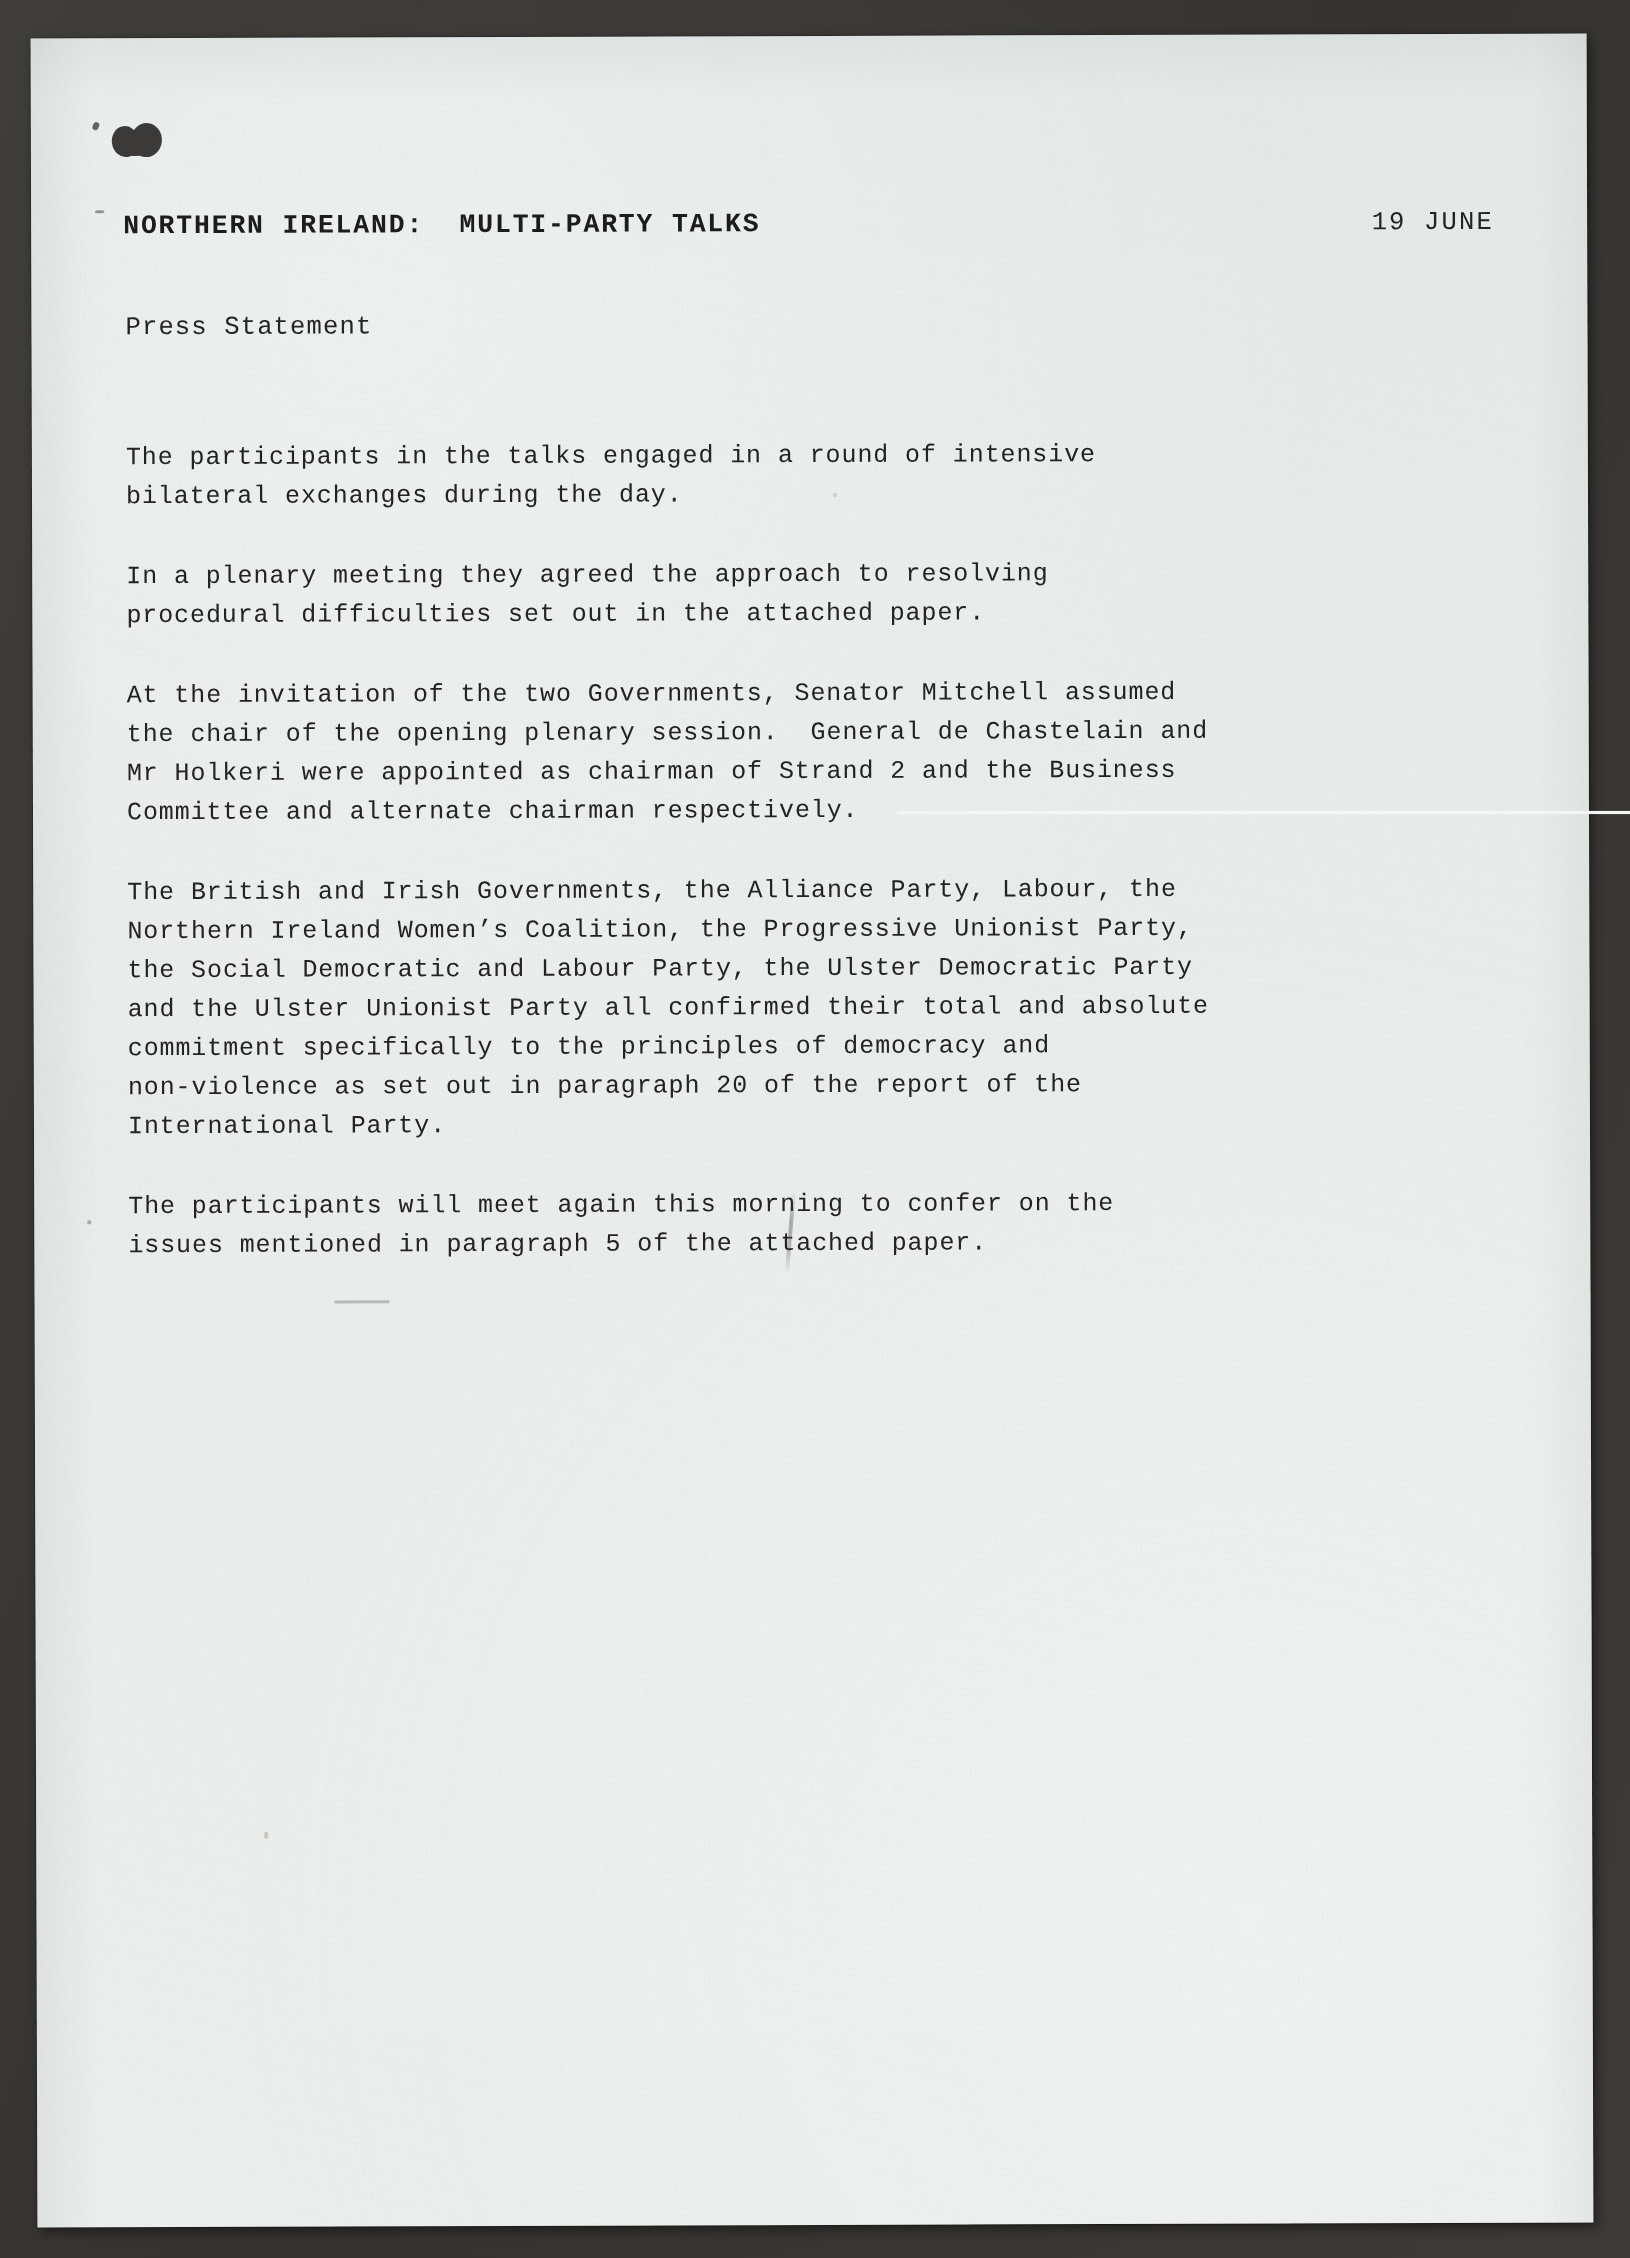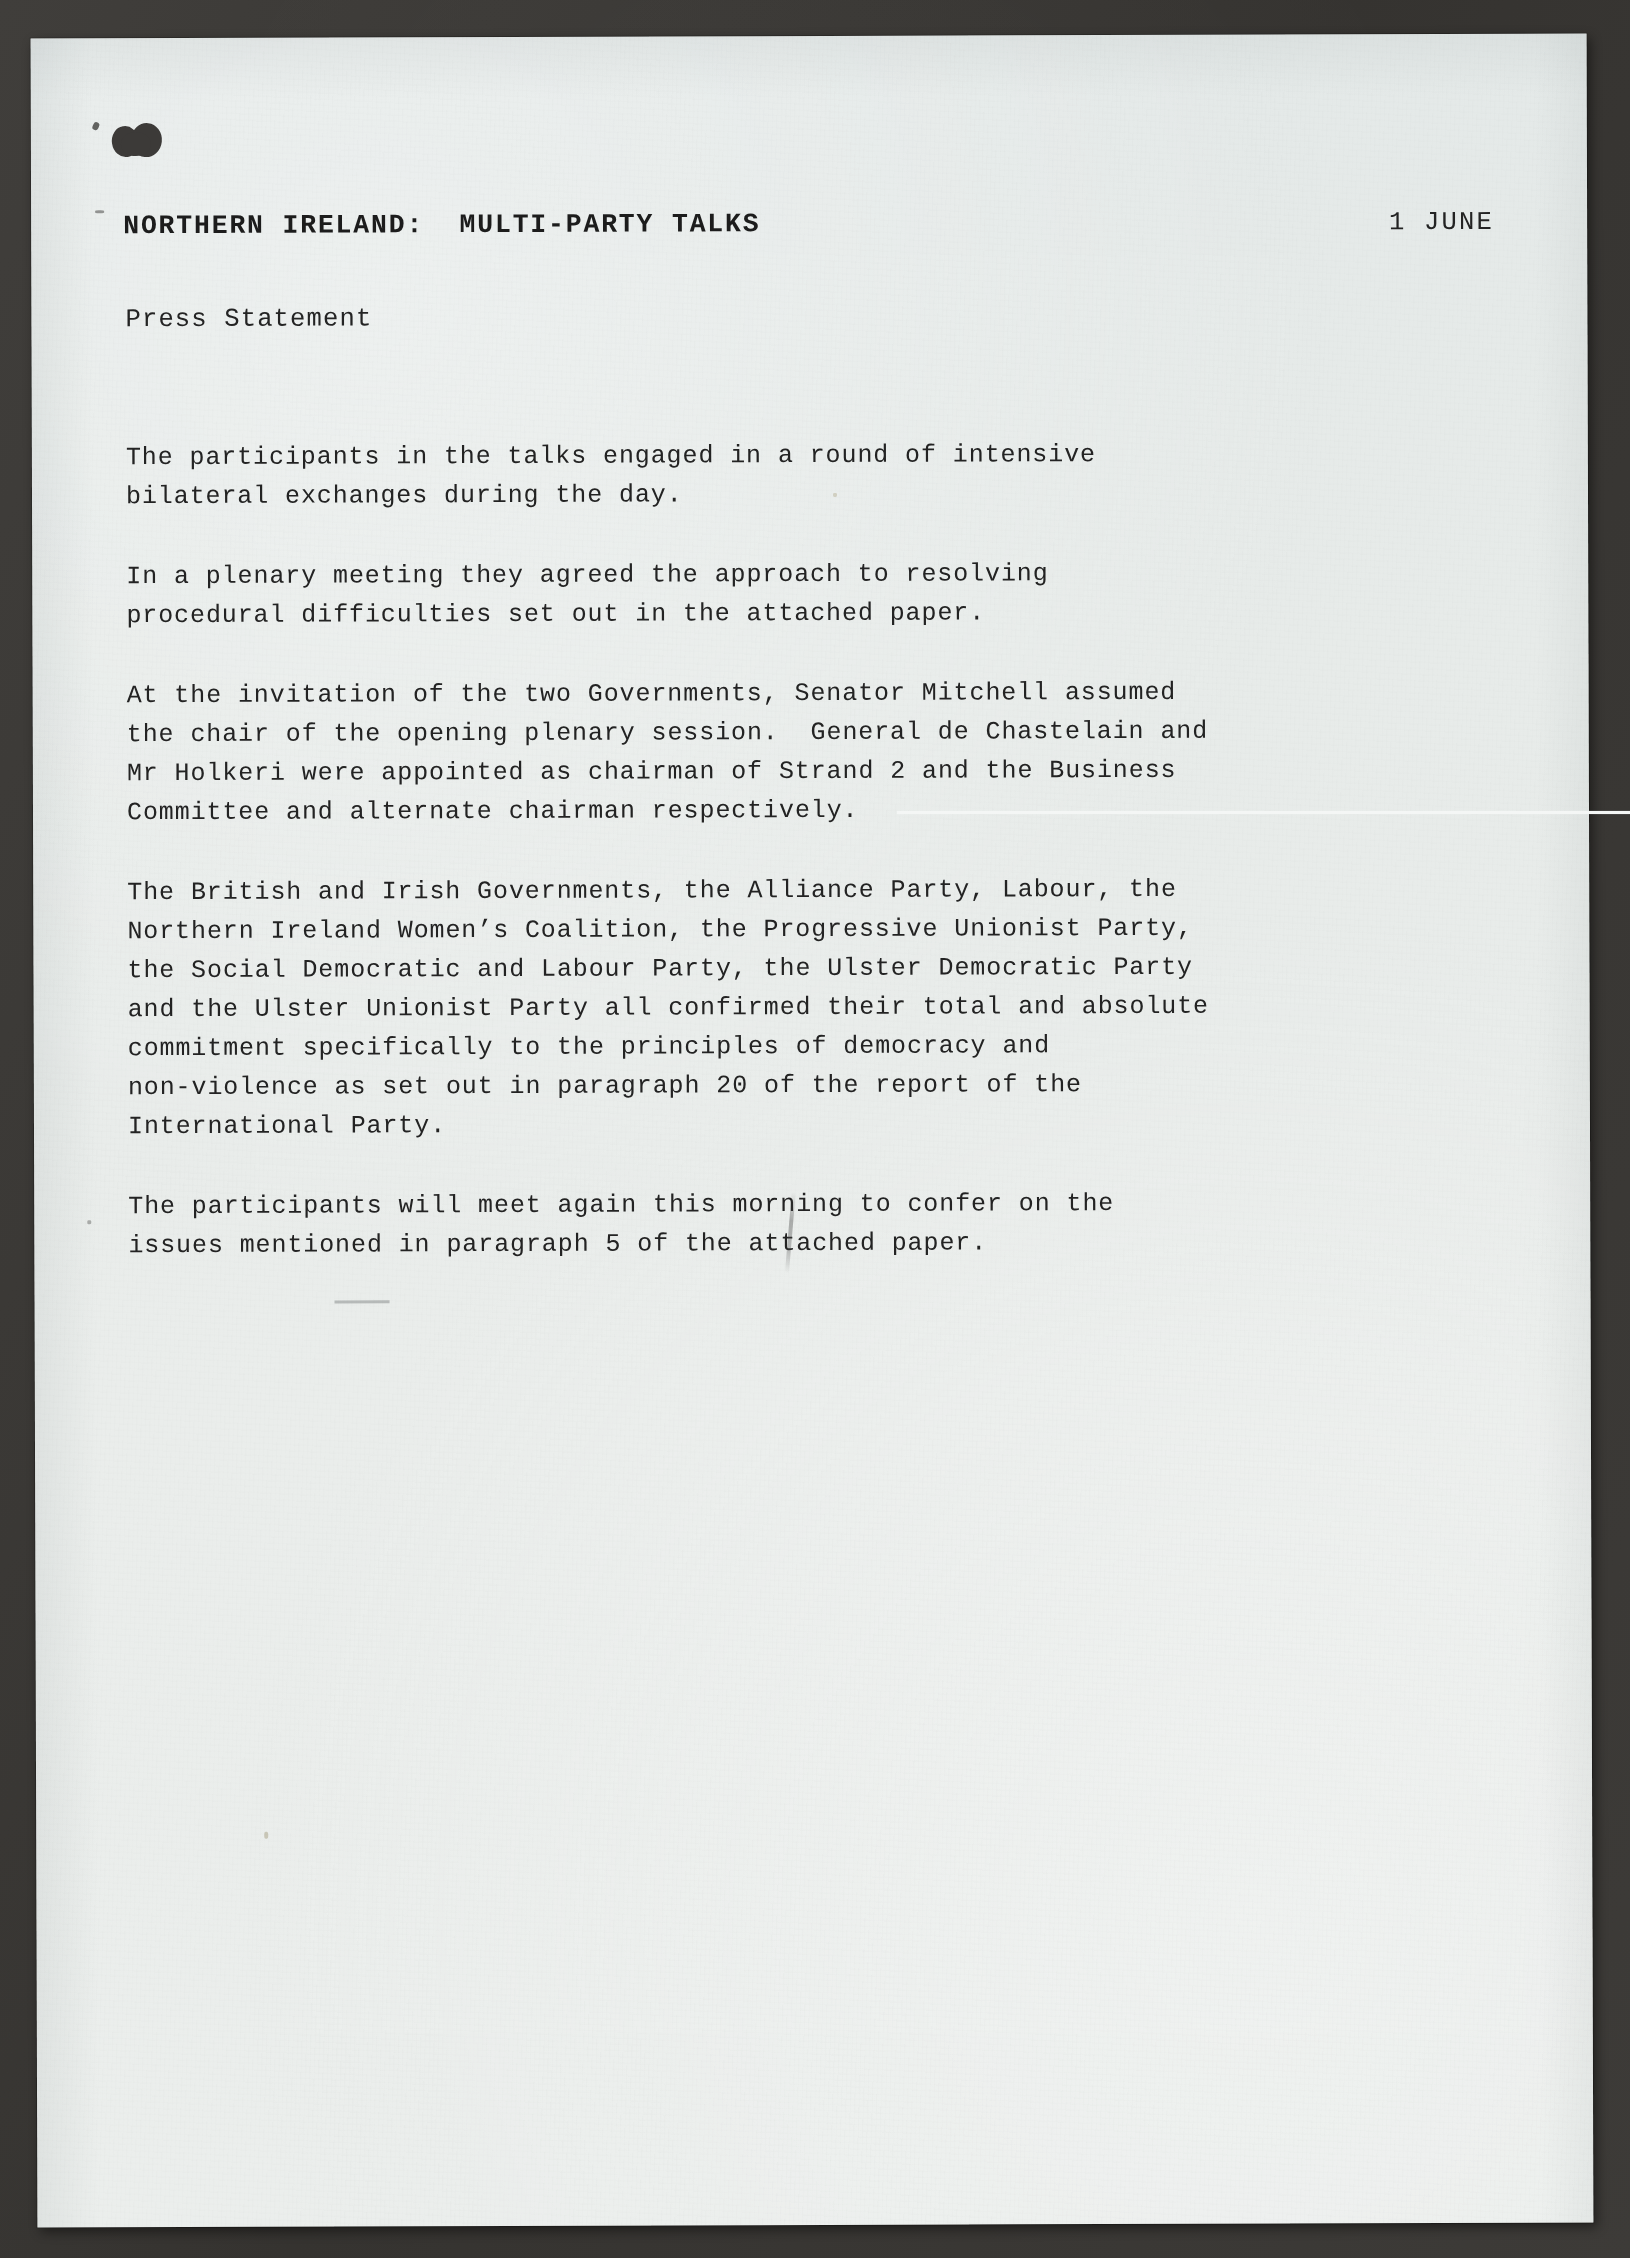--- a/index.html
+++ b/index.html
@@ -96,21 +96,21 @@
     font-weight: 400;
     letter-spacing: 2.1px;
     color: #232323;
     white-space: pre;
     margin-right: 5.3px;
   }
 
   .subject-line {
     position: absolute;
     left: 94px;
-    top: 267px;
+    top: 275px;
     font-size: 25.6px;
     letter-spacing: 1.1px;
     color: #242424;
     white-space: pre;
   }
 
   .body {
     position: absolute;
     left: 94px;
     top: 400px;
@@ -199,21 +199,21 @@
 <div id="scan-root">
 
   <div class="paper">
     <div class="paper-texture"></div>
     <div class="paper-shading"></div>
 
     <div class="content">
 
       <div class="doc-header">
         <div class="doc-title">NORTHERN IRELAND:  MULTI-PARTY TALKS</div>
-        <div class="doc-date">1 JUNE</div>
+        <div class="doc-date">19 JUNE</div>
       </div>
 
       <div class="subject-line">Press Statement</div>
 
       <div class="body">
 
         <p class="para">
           <span class="line">The participants in the talks engaged in a round of intensive</span><br>
           <span class="line">bilateral exchanges during the day.</span>
         </p>

